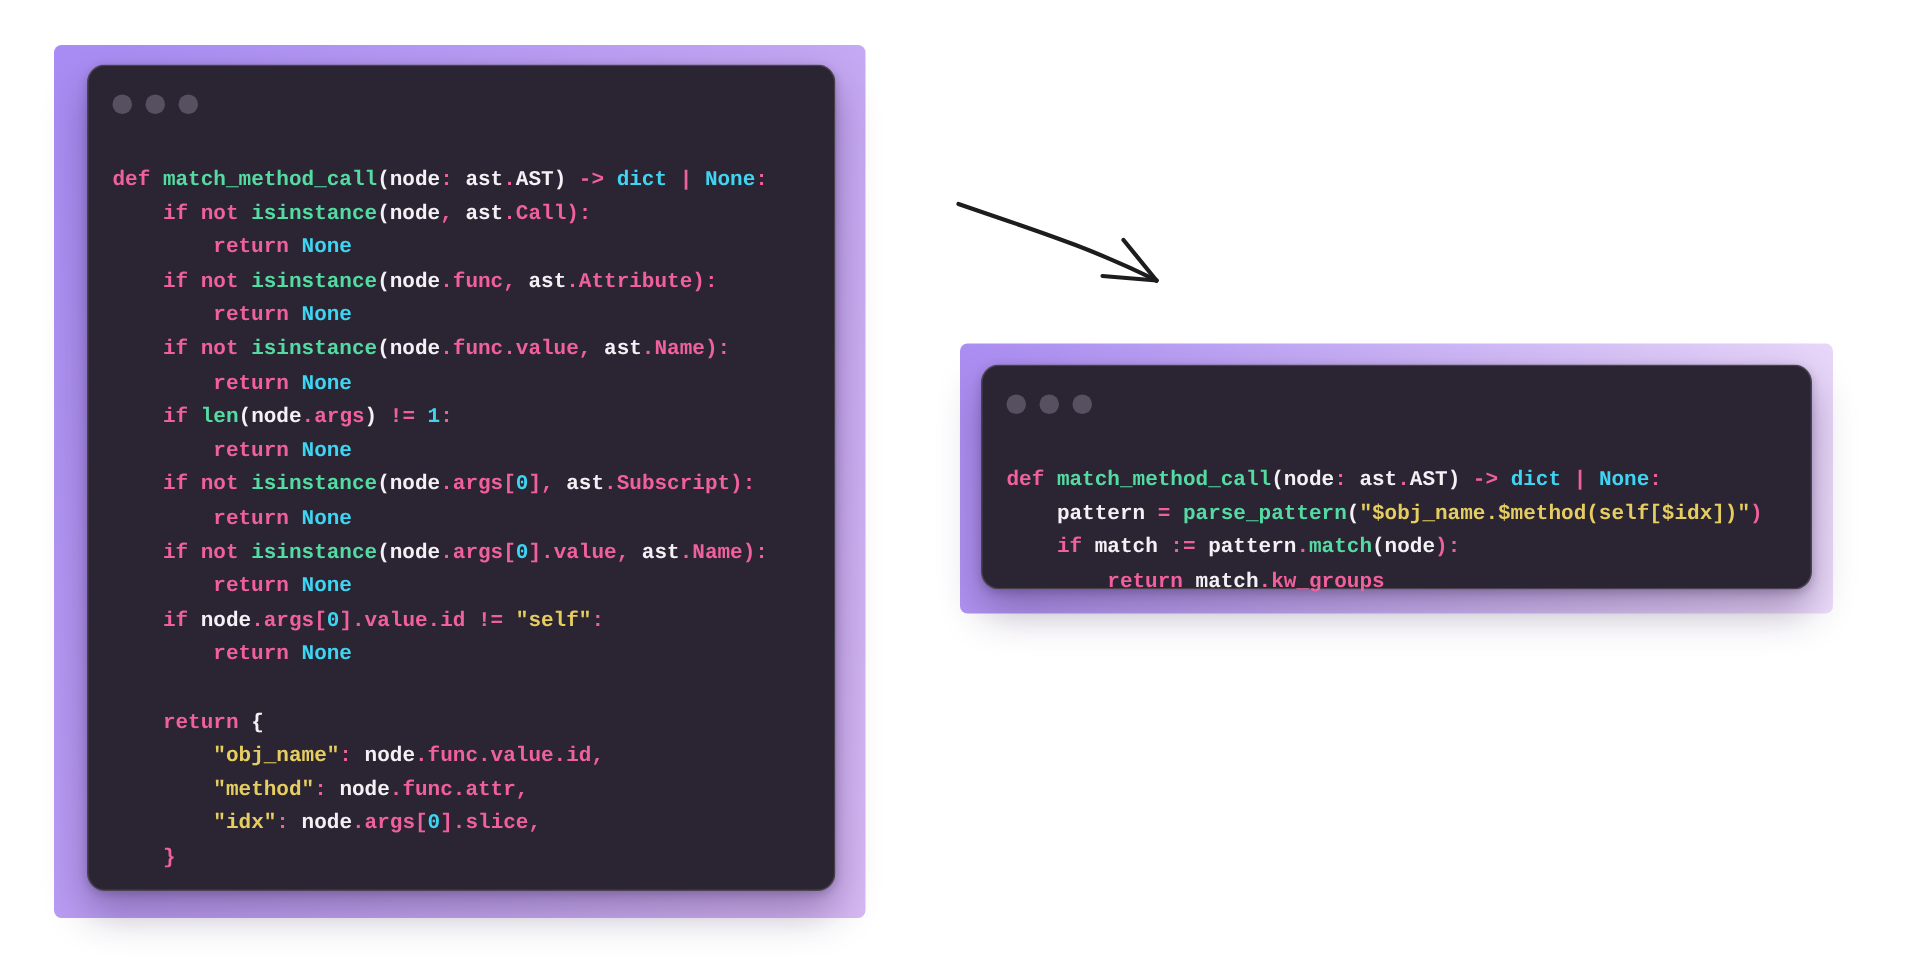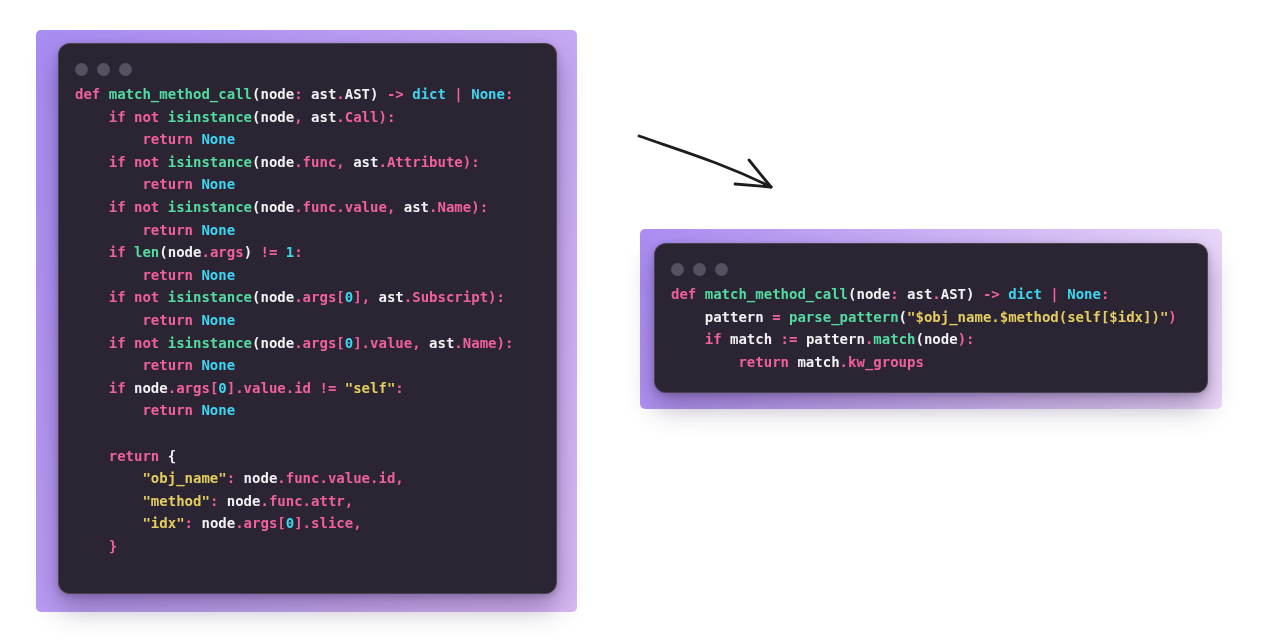--- a/index.html
+++ b/index.html
@@ -40,27 +40,28 @@
     display: flex;
     gap: 9px;
     padding: 19px 0 0 16px;
   }
   .dot {
     width: 13px; height: 13px;
     border-radius: 50%;
     background: var(--dot);
   }
   .code {
-    margin-top: 7px;
+    margin-top: 33px;
     padding: 0 16px;
     font-size: 14px;
     line-height: 22.6px;
     font-weight: 600;
     white-space: pre;
     letter-spacing: 0;
+    font-family: Liberation Mono, monospace;
   }
   .code-line { min-height: 22.6px; }
   .tok-k { color: var(--keyword); }
   .tok-f { color: var(--function); }
   .tok-c { color: var(--constant); }
   .tok-s { color: var(--string); }
   .tok-w { color: var(--plain); }
   .arrow-svg {
     position: absolute;
     left: 615px; top: 100px;

